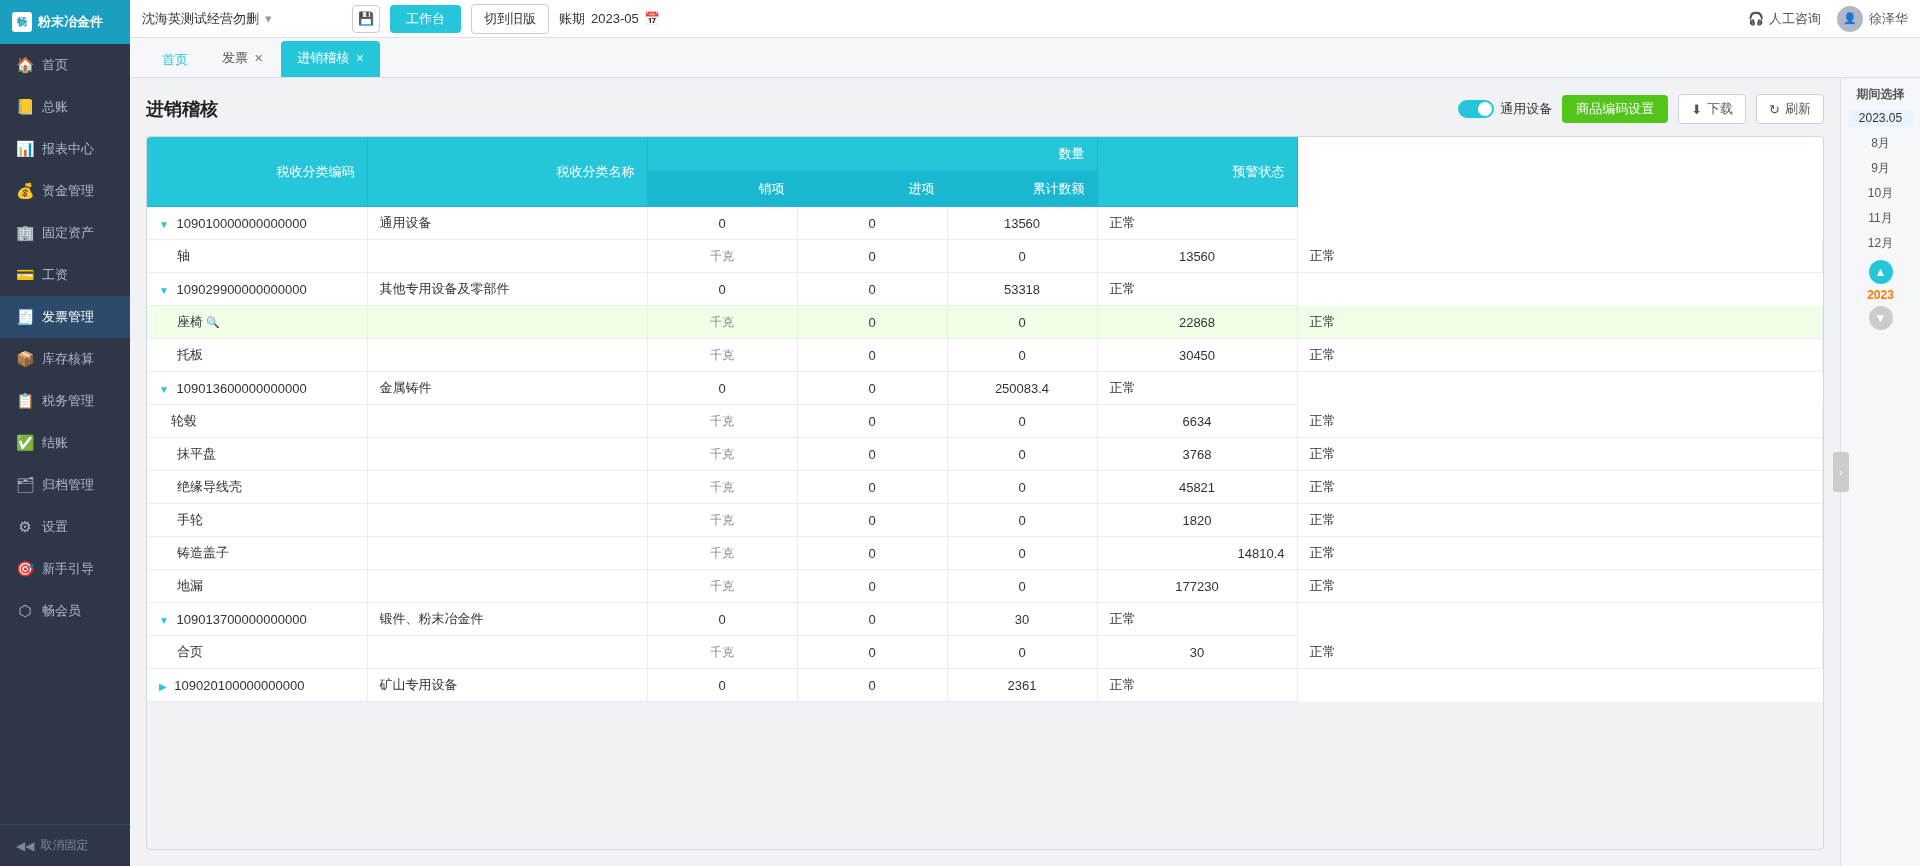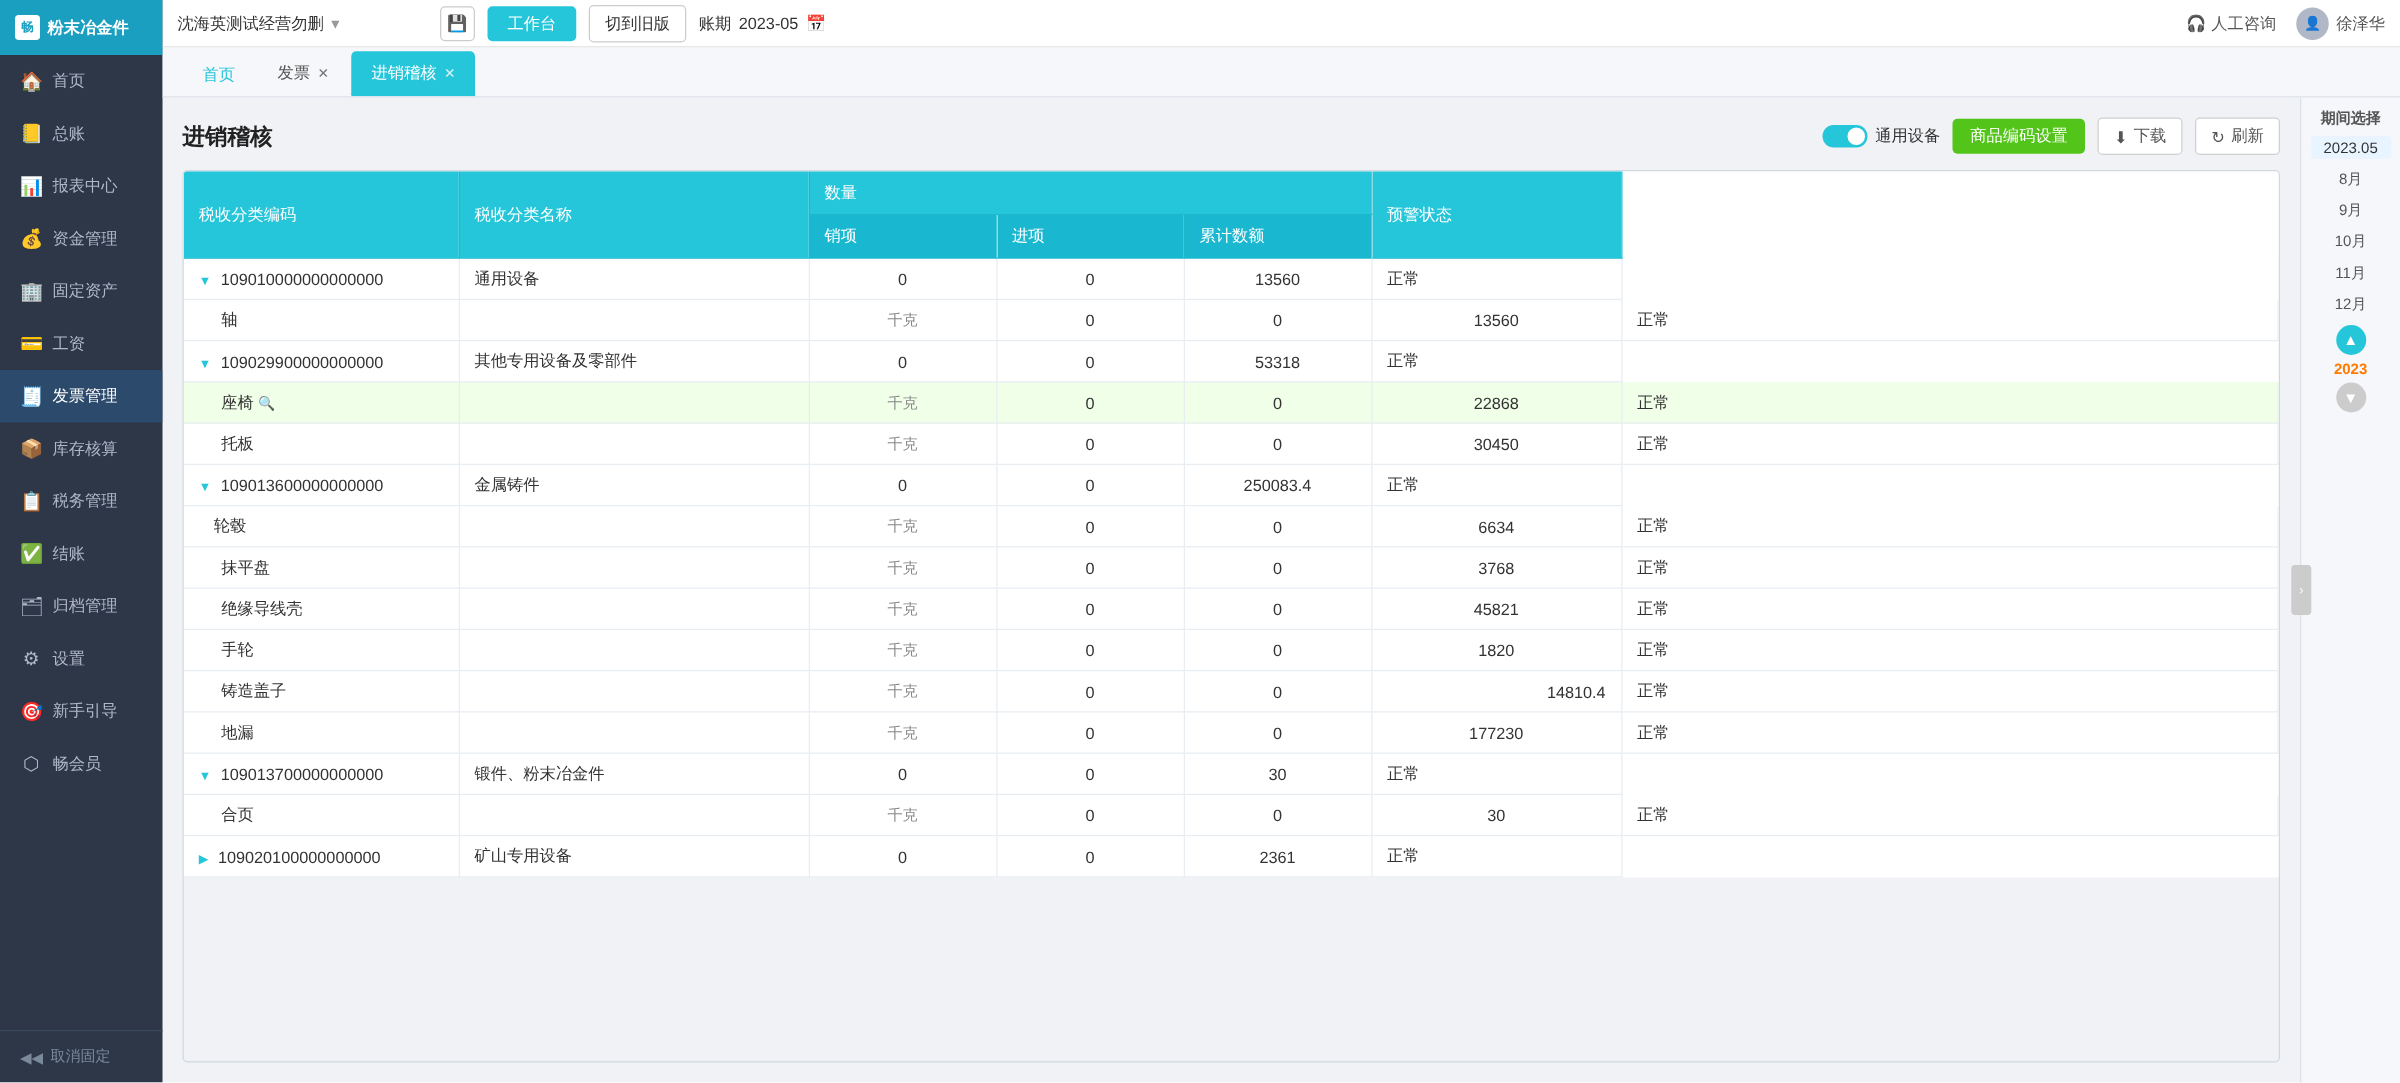--- a/index.html
+++ b/index.html
@@ -250,21 +250,21 @@
       width: 100%;
       border-collapse: collapse;
       background: white;
     }
     thead tr th {
       background: #26c6da;
       color: white;
       font-size: 13px;
       font-weight: normal;
       padding: 8px 12px;
-      text-align: left;
+      text-align: right;
       border-right: 1px solid #1db8cc;
       border-bottom: 1px solid #1db8cc;
       position: sticky;
       top: 0;
       z-index: 2;
     }
     thead tr:first-child th { border-bottom: 1px solid #1db8cc; }
     thead tr.sub-header th { background: #1ab8d0; }
 
     tbody tr td {

